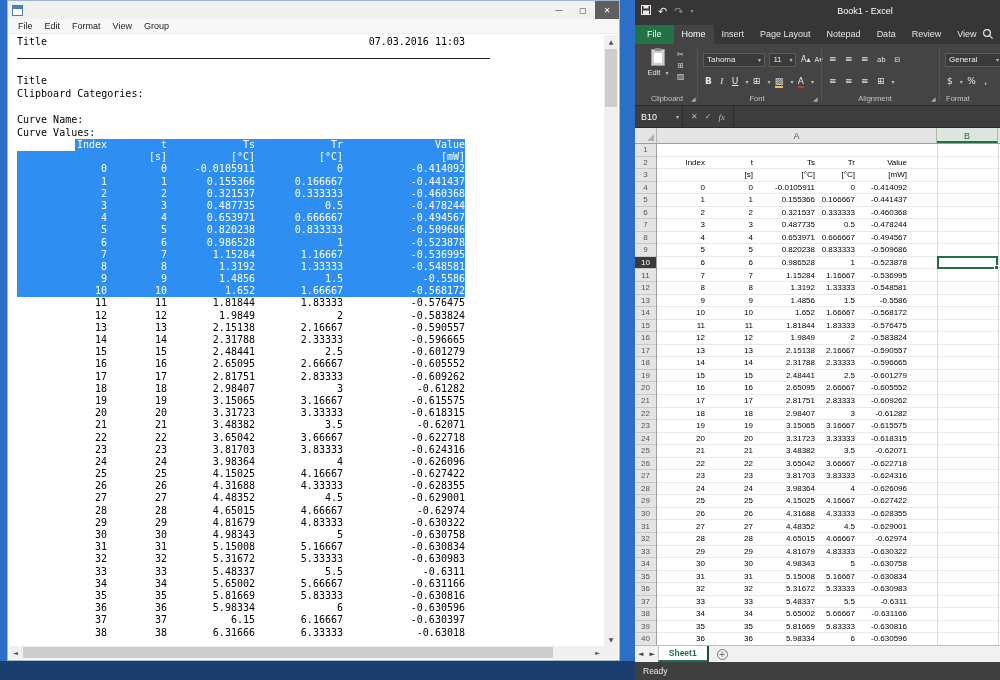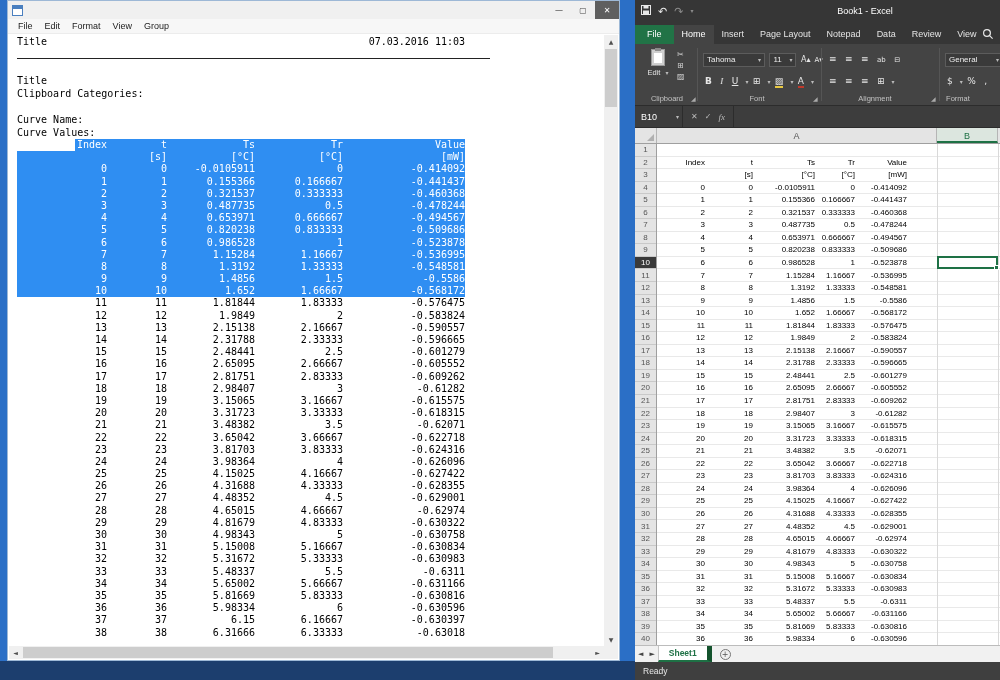--- a/index.html
+++ b/index.html
@@ -87,21 +87,21 @@
   .xl-rownum.active{background:#3a3a3a;color:#fff}
   .xl-vline{position:absolute;top:0;bottom:0;width:1px;background:#d9d9d9}
   .xl-rowline{position:absolute;left:22px;right:0;border-bottom:1px solid #e9e9e9}
   .xl-row{position:absolute;left:22px;width:280px;display:flex;padding-left:2px}
   .xl-cell{display:block;text-align:right;font-size:8px;color:#000;white-space:pre}
   .xl-active-cell{position:absolute;left:302px;width:61px;border:2px solid #1e7145;background:transparent}
   .xl-handle{position:absolute;right:-3px;bottom:-3px;width:5px;height:5px;background:#1e7145;border:1px solid #fff}
   .xl-tabsbar{height:17px;background:#f1f1f1;border-top:1px solid #bcbcbc;display:flex;align-items:center;font-size:8px;color:#555}
   .xl-sheetnav{padding:0 3px;font-family:"DejaVu Sans",sans-serif;font-size:7px;color:#444}
   .xl-sheettab{background:#fff;color:#1e7145;font-weight:bold;font-size:8.5px;padding:2px 10px;height:100%;
-    display:flex;align-items:center;border-left:1px solid #c6c6c6;border-right:5px solid #14532d;border-bottom:2px solid #1e7145}
+    display:flex;align-items:center;border-left:1px solid #c6c6c6;border-right:2px solid #14532d;border-bottom:2px solid #1e7145}
   .xl-addsheet{margin-left:8px;width:11px;height:11px;border:1px solid #777;border-radius:50%;color:#555;
     display:flex;align-items:center;justify-content:center;font-size:8px;font-family:"DejaVu Sans",sans-serif}
   .xl-status{height:18px;background:#3f3f3f;color:#e8e8e8;font-size:8.5px;display:flex;align-items:center;padding-left:8px}
 </style>
 </head>
 <body>
 
 <div id="screen">
 
   <div class="np-window">

